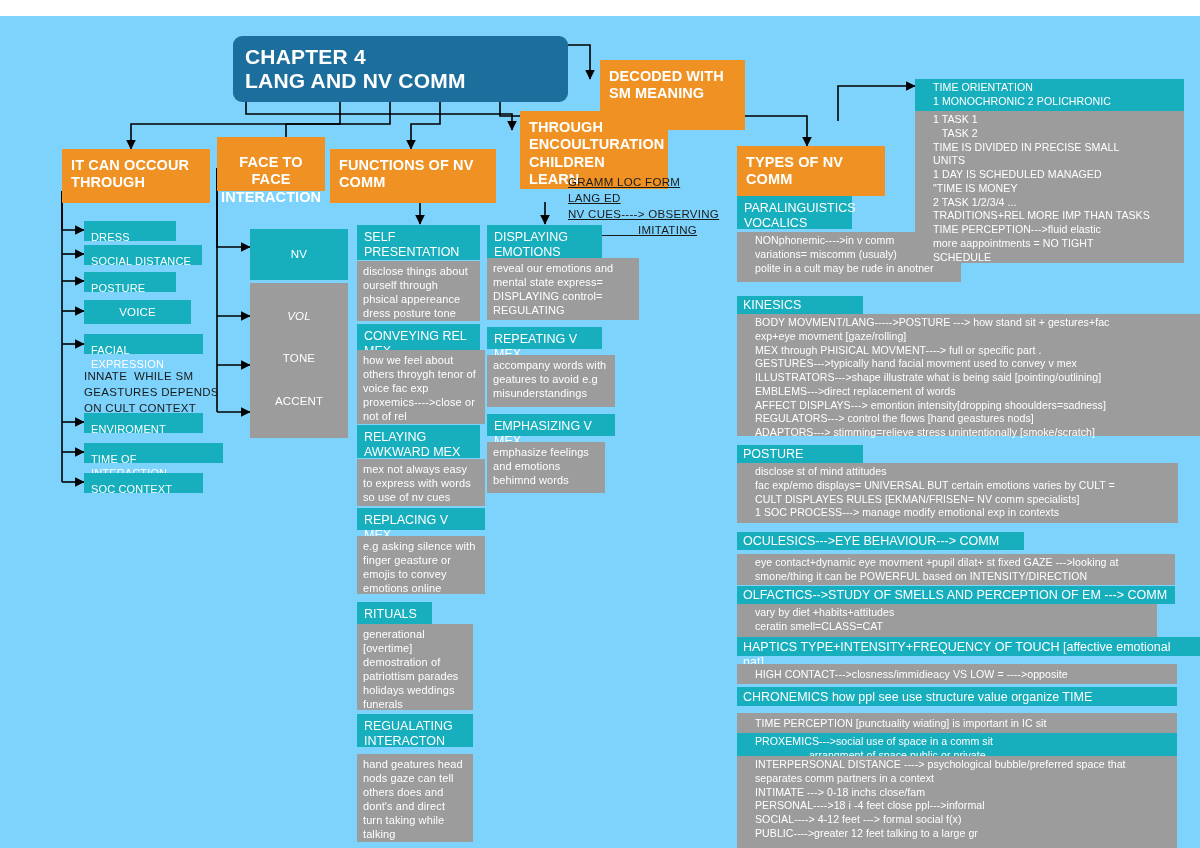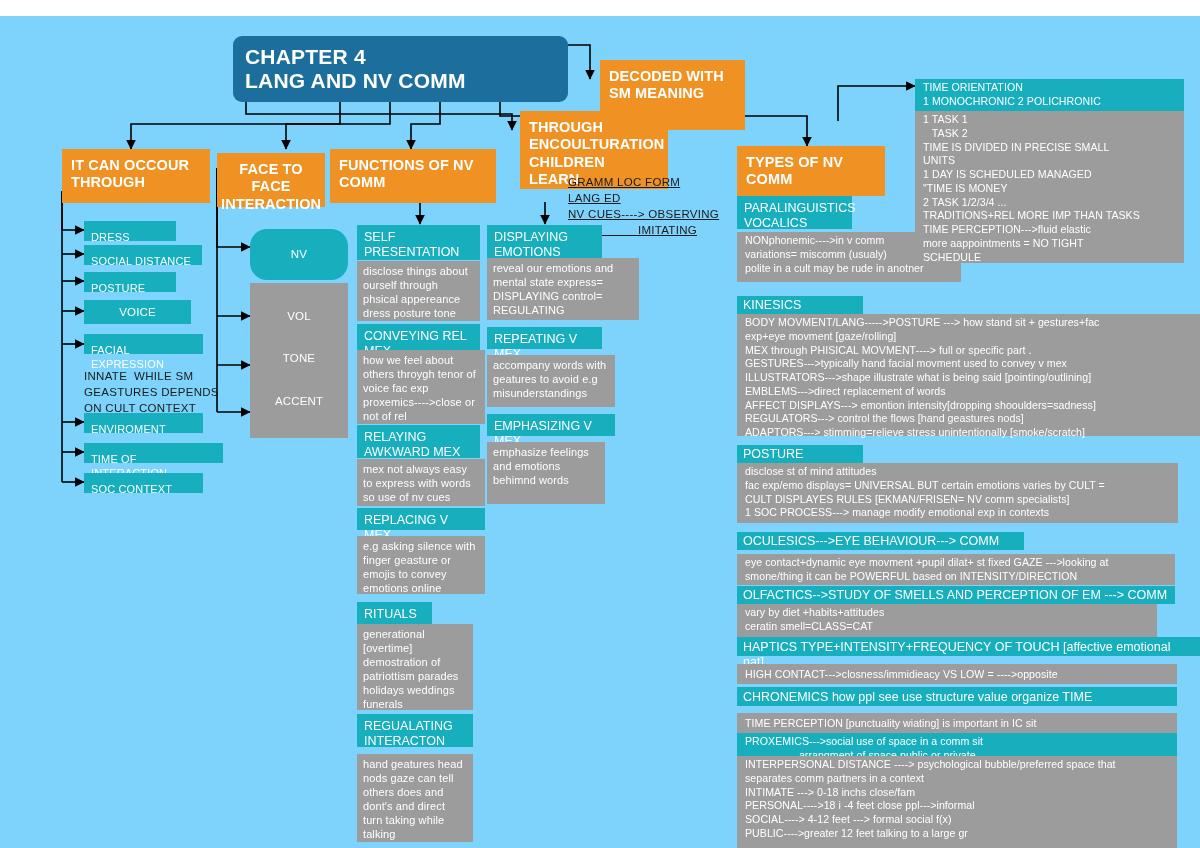--- a/index.html
+++ b/index.html
@@ -12,21 +12,21 @@
   .teal  {background:#17AFBE;color:#ffffff;}
   .gray  {background:#9C9C9C;color:#ffffff;}
   .plain {background:transparent;color:#1a1a1a;}
   
   .title-main{font-size:21px;font-weight:bold;line-height:1.13;letter-spacing:.2px;padding:9px 12px;border-radius:9px;}
   .hdr-lg{font-size:14.5px;font-weight:bold;line-height:1.2;padding:8px 9px;letter-spacing:.1px;}
   .hdr-md{font-size:12.5px;font-weight:normal;line-height:1.22;padding:5px 7px;}
   .lbl{font-size:11px;line-height:1.25;padding:10px 7px;letter-spacing:.15px;}
   .lbl-c{font-size:11.5px;line-height:1.25;padding:3px 7px;text-align:center;letter-spacing:.15px;}
   .body-sm{font-size:11px;line-height:1.28;padding:3px 6px;letter-spacing:.1px;}
-  .body-xs{font-size:10.6px;line-height:1.3;padding:2px 8px;letter-spacing:.05px;}
+  .body-xs{font-size:10.6px;line-height:1.3;padding:2px 18px;letter-spacing:.05px;}
   .note{font-size:11.5px;line-height:1.4;letter-spacing:.3px;color:#1a1a1a;}
   
   #wires{position:absolute;left:0;top:0;width:1200px;height:848px;pointer-events:none;}
 </style>
 </head>
 <body>
 
 <div id="canvas">
 
   <svg id="wires" viewBox="0 0 1200 848">
@@ -96,26 +96,26 @@
   <div class="box teal lbl" style="left:84px;top:318px;width:119px;height:19px;">FACIAL EXPRESSION</div>
 
   <div class="box plain note" style="left:84px;top:352px;width:160px;white-space:pre;">INNATE  WHILE SM
 GEASTURES DEPENDS
 ON CULT CONTEXT</div>
 
   <div class="box teal lbl" style="left:84px;top:397px;width:119px;height:19px;">ENVIROMENT</div>
   <div class="box teal lbl" style="left:84px;top:427px;width:139px;height:19px;">TIME OF INTERACTION</div>
   <div class="box teal lbl" style="left:84px;top:457px;width:119px;height:19px;">SOC CONTEXT</div>
 
-  <div class="box orange hdr-lg" style="left:217px;top:137px;width:108px;height:54px;text-align:center;padding:8px 4px;">FACE TO FACE INTERACTION</div>
-
-  <div class="box teal lbl-c" style="left:250px;top:213px;width:98px;height:51px;padding-top:18px;border-radius:17px;">NV</div>
+  <div class="box orange hdr-lg" style="left:217px;top:121px;width:108px;height:54px;text-align:center;padding:17px 4px;">FACE TO FACE INTERACTION</div>
+
+  <div class="box teal lbl-c" style="left:250px;top:213px;width:98px;height:51px;padding-top:18px;">NV</div>
 
   <div class="box gray" style="left:250px;top:267px;width:98px;height:155px;">
-    <div class="lbl-c" style="padding-top:26px;">VOL</div>
+    <div class="lbl-c" style="padding-top:26px;font-style:italic;">VOL</div>
     <div class="lbl-c" style="padding-top:25px;">TONE</div>
     <div class="lbl-c" style="padding-top:25px;">ACCENT</div>
   </div>
 
   <div class="box orange hdr-lg" style="left:330px;top:133px;width:166px;height:54px;">FUNCTIONS OF NV COMM</div>
 
   <div class="box teal hdr-md" style="left:357px;top:209px;width:123px;height:35px;">SELF PRESENTATION</div>
   <div class="box gray body-sm" style="left:357px;top:245px;width:123px;height:60px;">disclose things about ourself through
 phsical appereance dress posture tone</div>
 
@@ -134,21 +134,21 @@
   <div class="box teal hdr-md" style="left:357px;top:698px;width:116px;height:33px;">REGUALATING INTERACTON</div>
   <div class="box gray body-sm" style="left:357px;top:738px;width:116px;height:88px;">hand geatures head nods gaze can tell others does and dont's and direct turn taking while talking</div>
 
   <div class="box teal hdr-md" style="left:487px;top:209px;width:115px;height:33px;">DISPLAYING EMOTIONS</div>
   <div class="box gray body-sm" style="left:487px;top:242px;width:152px;height:62px;">reveal our emotions and mental state express= DISPLAYING control= REGULATING</div>
 
   <div class="box teal hdr-md" style="left:487px;top:311px;width:115px;height:22px;">REPEATING V MEX</div>
   <div class="box gray body-sm" style="left:487px;top:339px;width:128px;height:52px;">accompany words with geatures to avoid e.g misunderstandings</div>
 
   <div class="box teal hdr-md" style="left:487px;top:398px;width:128px;height:22px;">EMPHASIZING V MEX</div>
-  <div class="box gray body-sm" style="left:487px;top:426px;width:118px;height:62px;">emphasize feelings and emotions behimnd words</div>
+  <div class="box gray body-sm" style="left:487px;top:426px;width:118px;height:51px;">emphasize feelings and emotions behimnd words</div>
 
   <div class="box orange hdr-lg" style="left:737px;top:130px;width:148px;height:50px;">TYPES OF NV COMM</div>
 
   <div class="box teal hdr-md" style="left:737px;top:180px;width:115px;height:33px;">PARALINGUISTICS VOCALICS</div>
   <div class="box gray body-xs" style="left:737px;top:216px;width:224px;height:50px;white-space:pre;">NONphonemic----&gt;in v comm
 variations= miscomm (usualy)
 polite in a cult may be rude in anotner</div>
 
   <div class="box teal hdr-md" style="left:737px;top:280px;width:126px;height:18px;padding:2px 6px;">KINESICS</div>
   <div class="box gray body-xs" style="left:737px;top:298px;width:463px;height:122px;white-space:pre;">BODY MOVMENT/LANG-----&gt;POSTURE ---&gt; how stand sit + gestures+fac

